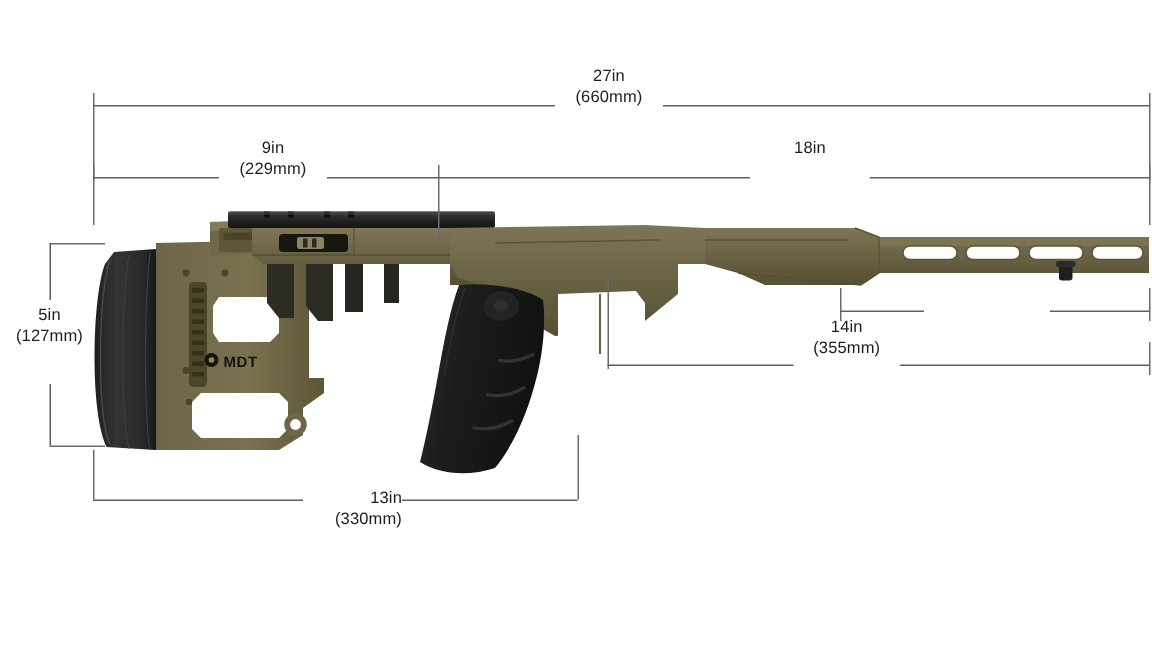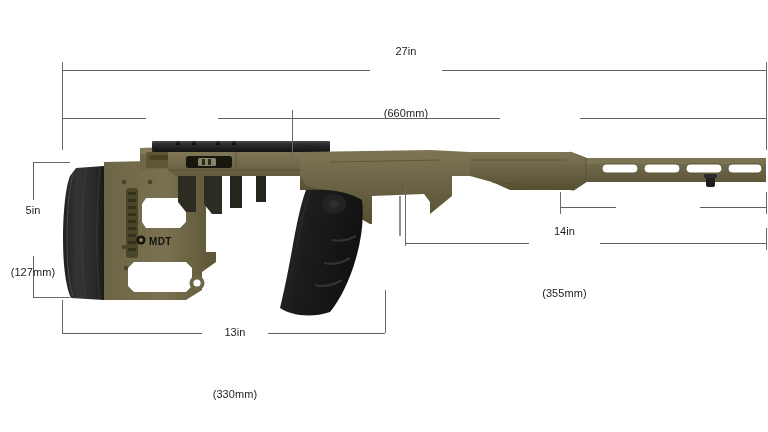--- a/index.html
+++ b/index.html
@@ -21,21 +21,21 @@
     position: absolute;
     text-align: center;
     color: #1d1d1d;
     font-size: 11px;
     line-height: 1.28;
     font-family: "Liberation Sans", sans-serif;
     white-space: nowrap;
     letter-spacing: 0.1px;
   }
   .dim-label .unit-in { display: block; }
-  .dim-label .unit-mm { display: block; margin-top: 48px; }
+  .dim-label .unit-mm { display: block; }
 
   .dim-line-h {
     position: absolute;
     height: 0;
     border-top: 1.15px solid #5f5f5f;
   }
   .dim-line-v {
     position: absolute;
     width: 0;
     border-left: 1.15px solid #5f5f5f;
@@ -277,25 +277,30 @@
   <div class="dim-line-h" style="left:442px; top:70px; width:324px;"></div>
   <div class="dim-label" style="left:370px; top:44px; width:72px;">
     <span class="unit-in">27in</span>
     <span class="unit-mm">(660mm)</span>
   </div>
 
   <div class="ext-line" style="left:62px; top:110px; height:40px;"></div>
   <div class="ext-line" style="left:292px; top:110px; height:52px;"></div>
   <div class="dim-line-h" style="left:62px; top:118px; width:84px;"></div>
   <div class="dim-line-h" style="left:218px; top:118px; width:74px;"></div>
+  <div class="dim-label" style="left:146px; top:92px; width:72px;">
+    <span class="unit-in">9in</span>
+    <span class="unit-mm">(229mm)</span>
+  </div>
 
   <div class="dim-line-h" style="left:292px; top:118px; width:208px;"></div>
   <div class="dim-line-h" style="left:580px; top:118px; width:186px;"></div>
   <div class="ext-line" style="left:766px; top:110px; height:40px;"></div>
   <div class="dim-label" style="left:500px; top:92px; width:80px;">
+    <span class="unit-in">18in</span>
   </div>
 
   <div class="ext-line-h" style="left:33px; top:162px; width:37px;"></div>
   <div class="ext-line-h" style="left:33px; top:297px; width:37px;"></div>
   <div class="dim-line-v" style="left:33px; top:162px; height:38px;"></div>
   <div class="dim-line-v" style="left:33px; top:256px; height:41px;"></div>
   <div class="dim-label" style="left:-4px; top:203px; width:74px;">
     <span class="unit-in">5in</span>
     <span class="unit-mm">(127mm)</span>
   </div>
@@ -304,27 +309,27 @@
   <div class="ext-line" style="left:766px; top:192px; height:22px;"></div>
   <div class="dim-line-h" style="left:560px; top:207px; width:56px;"></div>
   <div class="dim-line-h" style="left:700px; top:207px; width:66px;"></div>
   <div class="dim-label" style="left:616px; top:189px; width:84px;">
   </div>
 
   <div class="ext-line" style="left:405px; top:186px; height:60px;"></div>
   <div class="ext-line" style="left:766px; top:228px; height:22px;"></div>
   <div class="dim-line-h" style="left:405px; top:243px; width:124px;"></div>
   <div class="dim-line-h" style="left:600px; top:243px; width:166px;"></div>
-  <div class="dim-label" style="left:529px; top:224px; width:71px;">
+  <div class="dim-label" style="left:529px; top:211px; width:71px;">
     <span class="unit-in">14in</span>
     <span class="unit-mm">(355mm)</span>
   </div>
 
   <div class="ext-line" style="left:62px; top:300px; height:33px;"></div>
   <div class="ext-line" style="left:385px; top:290px; height:43px;"></div>
   <div class="dim-line-h" style="left:62px; top:333px; width:140px;"></div>
   <div class="dim-line-h" style="left:268px; top:333px; width:117px;"></div>
-  <div class="dim-label" style="left:202px; top:325px; width:66px;">
+  <div class="dim-label" style="left:202px; top:325px; width:66px;text-align:right;">
     <span class="unit-in">13in</span>
     <span class="unit-mm">(330mm)</span>
   </div>
 
 </div>
 
 </body></html>

